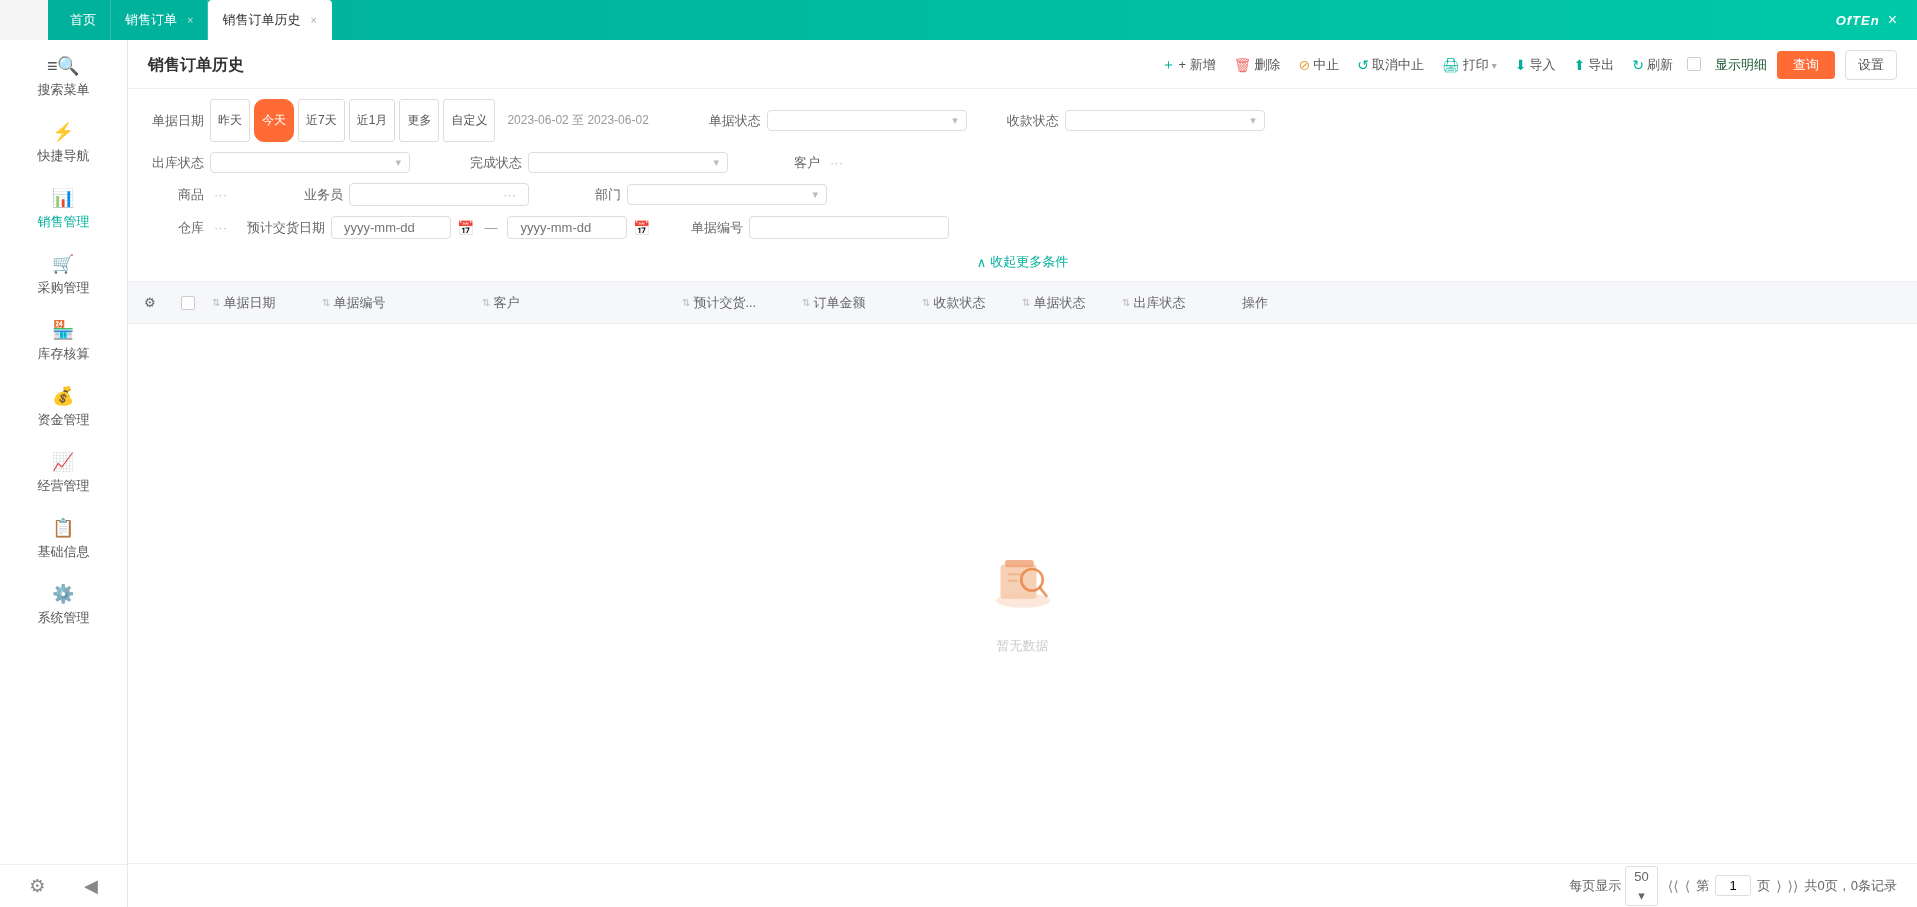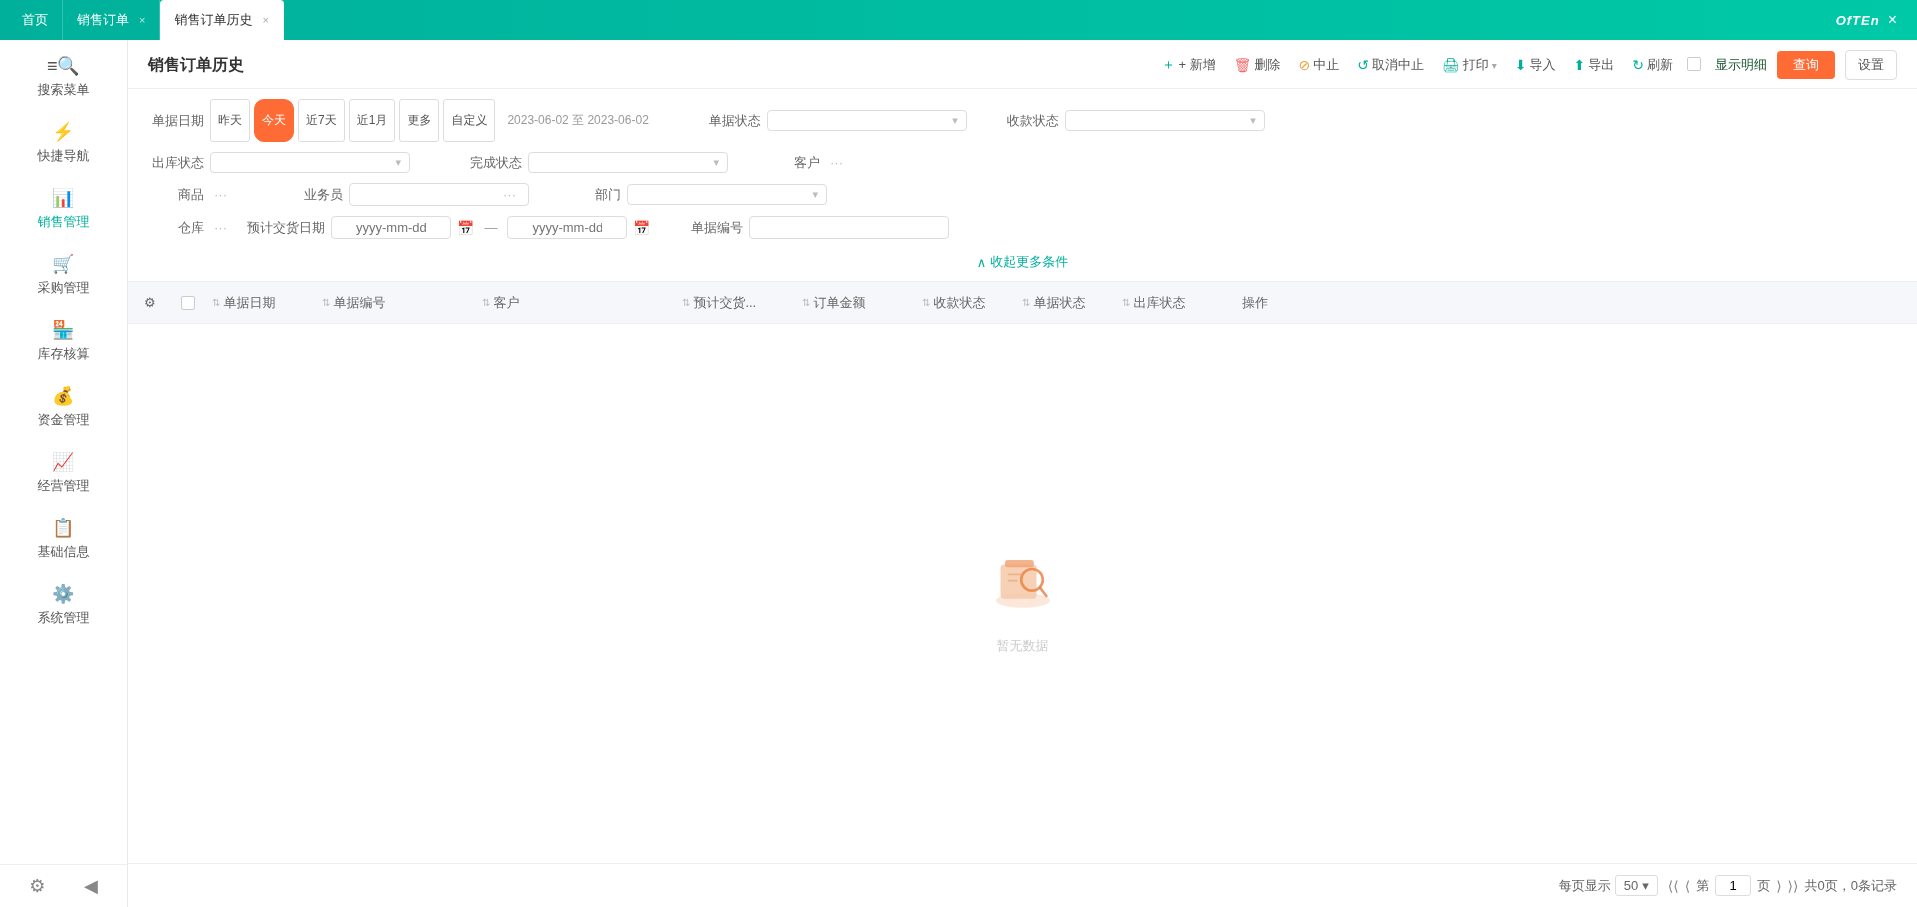--- a/index.html
+++ b/index.html
@@ -7,20 +7,21 @@
 
     
     .top-bar {
       height: 40px;
       background: linear-gradient(to right, #00b09b, #00c9a7);
       display: flex;
       align-items: center;
       padding: 0 8px;
       gap: 0;
       position: relative;
+      margin-left: 48px;
     }
     .tab-item {
       height: 40px;
       display: flex;
       align-items: center;
       padding: 0 14px;
       cursor: pointer;
       color: #fff;
       font-size: 13px;
       gap: 6px;
@@ -202,21 +203,21 @@
       border: 1px solid #ddd;
       border-radius: 4px;
       padding: 3px 8px;
       min-width: 180px;
       background: #fff;
       color: #333;
     }
     .date-input {
       border: 1px solid #ddd;
       border-radius: 4px;
-      padding: 3px 24px;
+      padding: 3px 12px;
       width: 120px;
       background: #fff;
       color: #bbb;
     }
     .calendar-icon { color: #bbb; font-size: 14px; cursor: pointer; }
     .dash { color: #999; padding: 0 4px; }
     .dept-select {
       display: flex;
       align-items: center;
       border: 1px solid #ddd;
@@ -311,20 +312,21 @@
       gap: 4px;
     }
     .per-page-num {
       border: 1px solid #ddd;
       border-radius: 3px;
       padding: 2px 8px;
       cursor: pointer;
       display: flex;
       align-items: center;
       gap: 4px;
+      flex-direction: column;
     }
     .pagination {
       display: flex;
       align-items: center;
       gap: 6px;
     }
     .page-btn { cursor: pointer; color: #888; font-size: 14px; }
     .page-input {
       border: 1px solid #ddd;
       border-radius: 3px;

